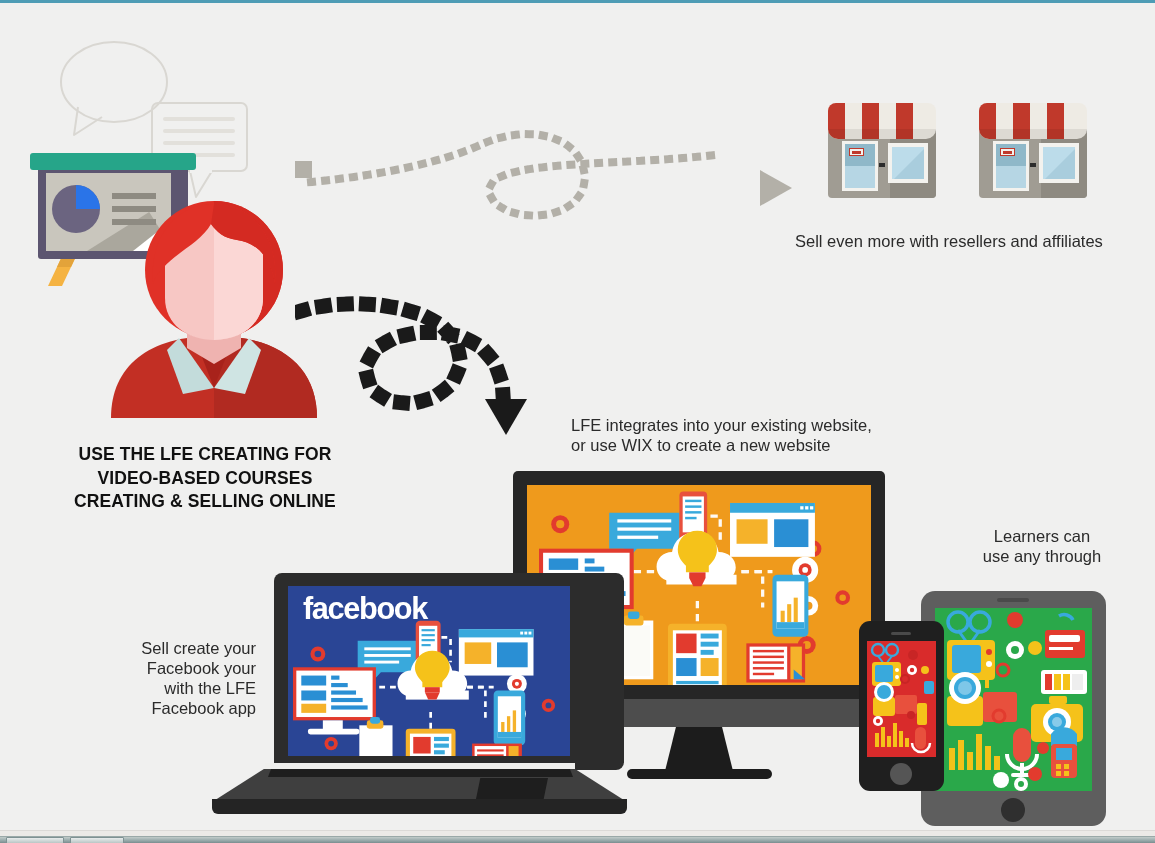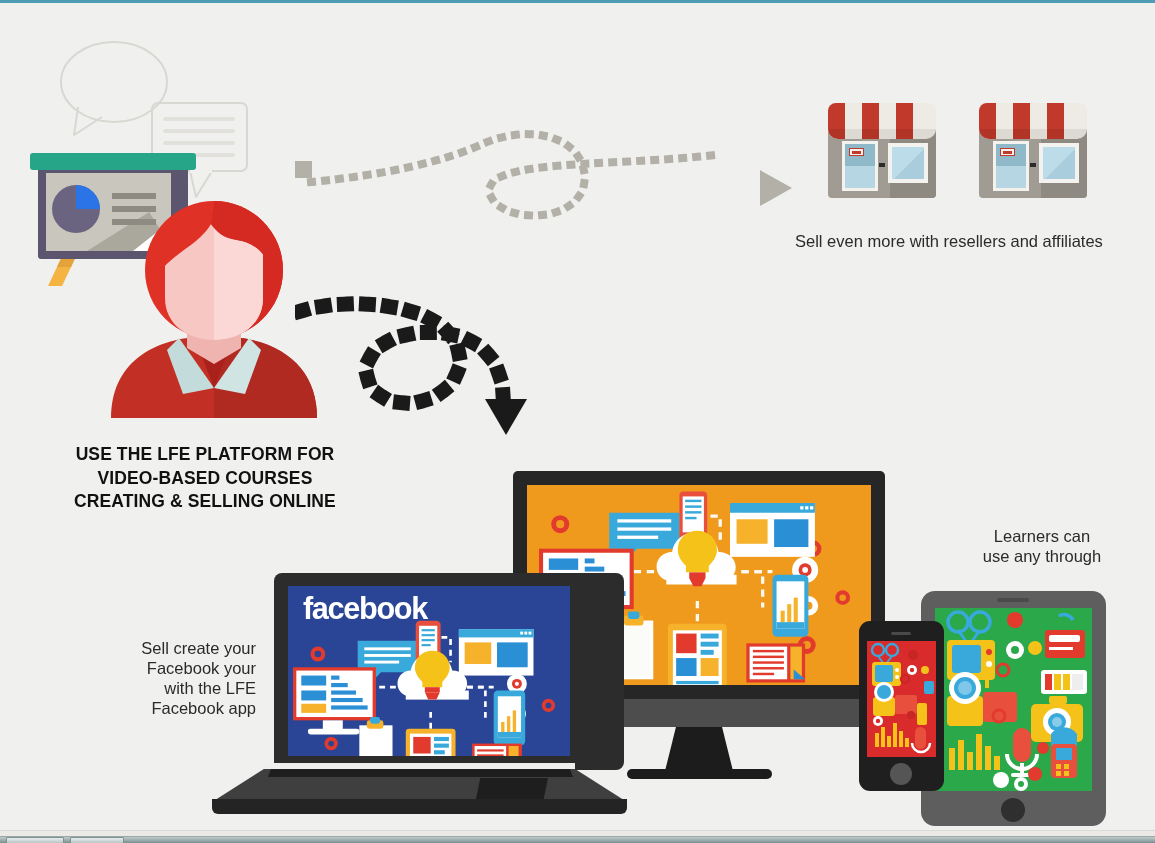--- a/index.html
+++ b/index.html
@@ -414,35 +414,39 @@
           <div class="window-in">
             <div class="gl"></div>
           </div>
         </div>
     </div>
 
     <div class="txt caption" id="cap-resellers">
       <span>Sell even more with resellers and affiliates</span>
     </div>
 
+    <div class="txt caption" id="cap-wix">
+      <div>LFE integrates into your existing website,</div>
+      <div>or use WIX to create a new website</div>
+    </div>
 
     <div class="txt caption" id="cap-facebook">
       <div>Sell create your</div>
       <div>Facebook your</div>
       <div>with the LFE</div>
       <div>Facebook app</div>
     </div>
 
     <div class="txt caption" id="cap-learners">
       <div>Learners can</div>
       <div>use any through</div>
     </div>
 
     <div class="txt" id="headline">
-      <div>USE THE LFE PLATFORM FOR</div>
+      <div>USE THE LFE CREATING FOR</div>
       <div>VIDEO-BASED COURSES</div>
       <div>CREATING &amp; SELLING ONLINE</div>
     </div>
 
     <div id="monitor">
       <div id="mon-bezel">
         <div id="mon-screen">
           <svg class="screen-art" width="344" height="200" viewBox="0 0 420 245">
 
             <g stroke="#ffffff" stroke-width="4" stroke-dasharray="9 7" fill="none" opacity="0.95">

